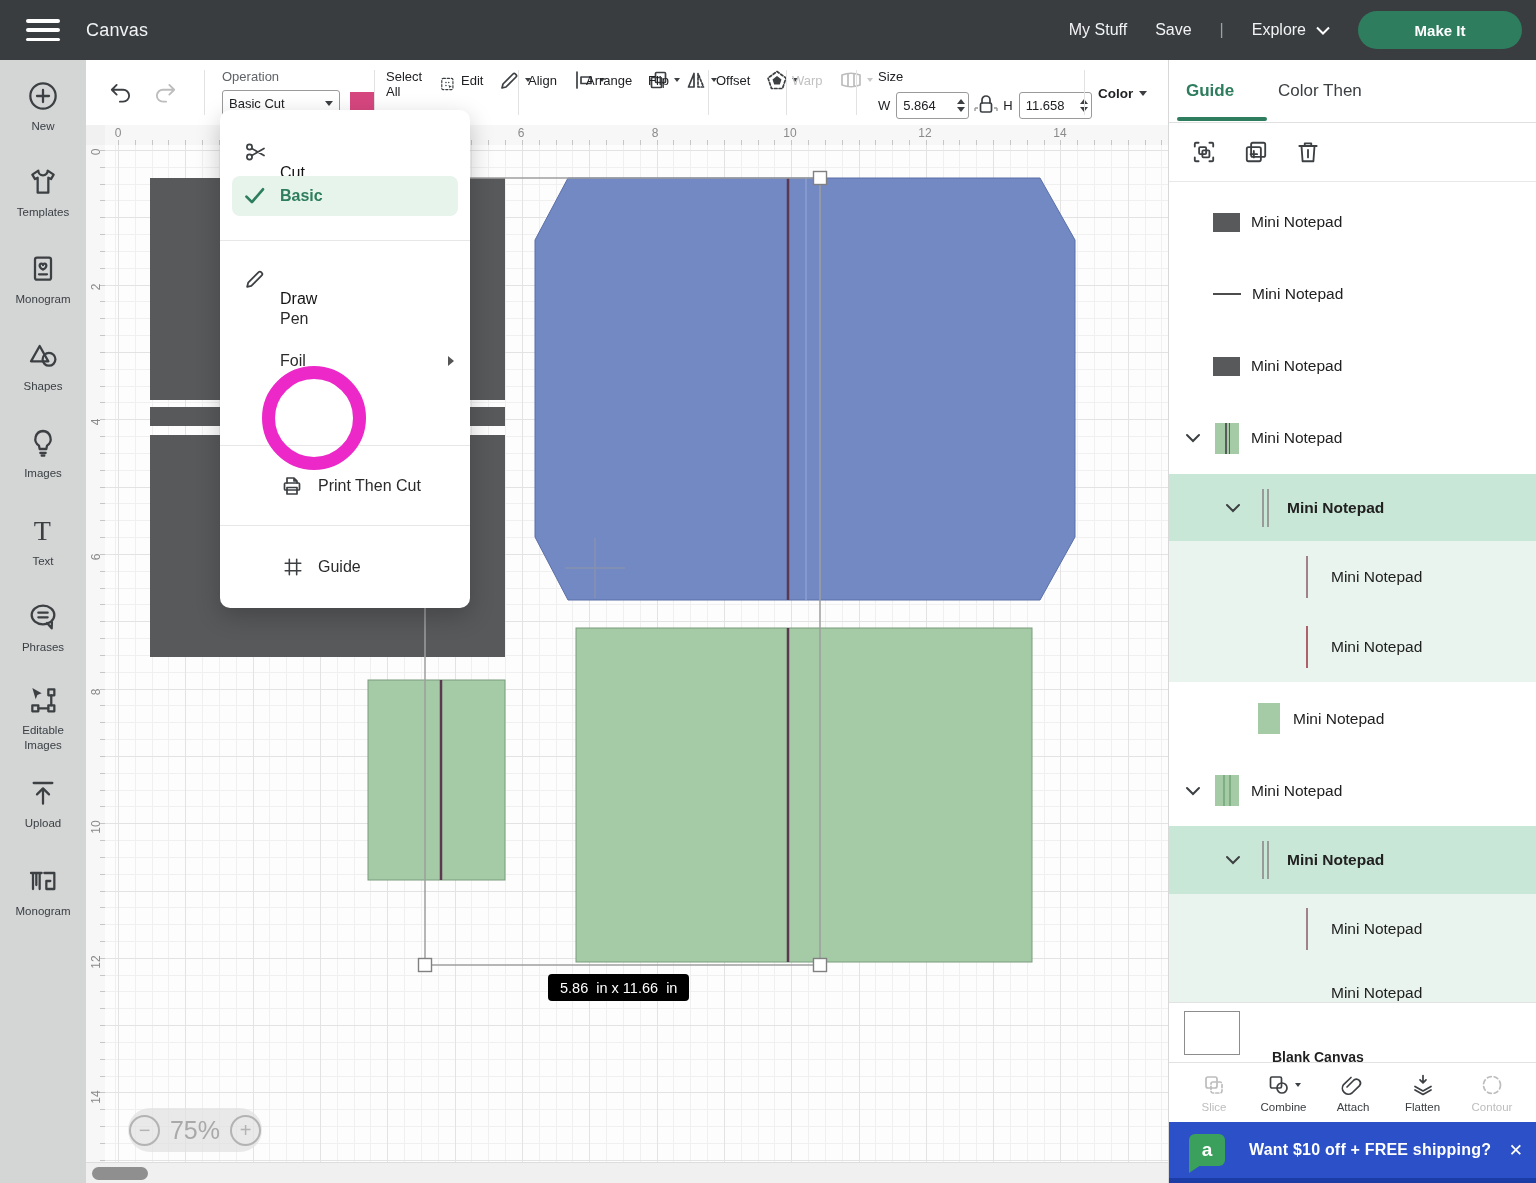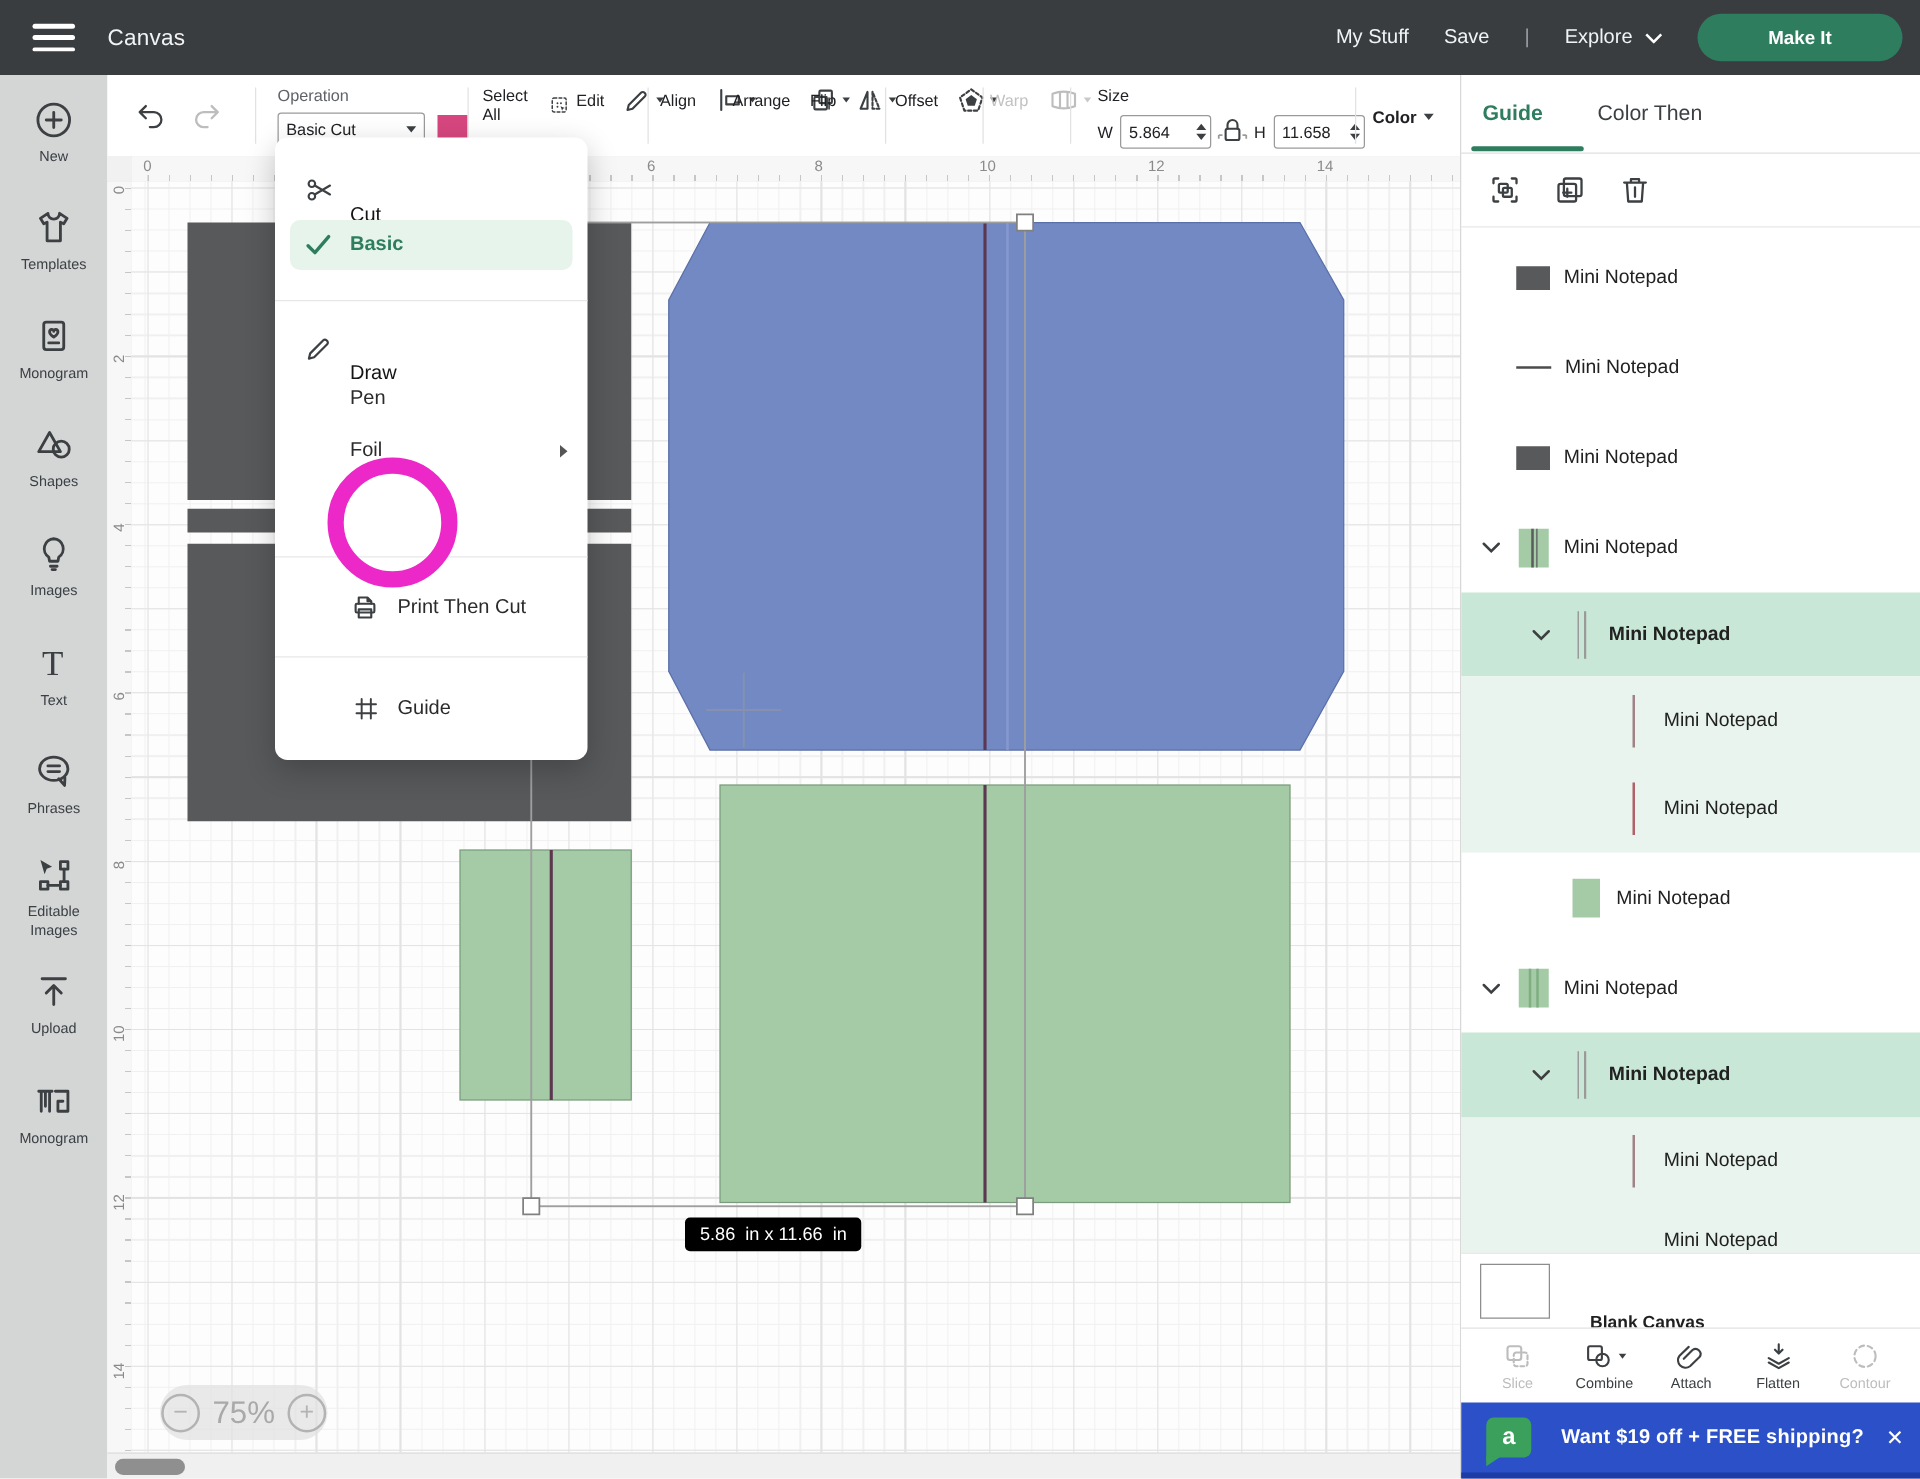--- a/index.html
+++ b/index.html
@@ -599,18 +599,18 @@
             <circle class="ic-light" cx="12" cy="12" r="8.5" stroke-dasharray="4 3"></circle>
           </svg>
         <span>Contour</span>
       </div>
     </div>
 
     <div id="banner">
       <div id="banner-bubble">
           <span>a</span>
         </div>
-      <span id="banner-text">Want $19 off + FREE shipping?</span>
+      <span id="banner-text">Want $10 off + FREE shipping?</span>
       <span id="banner-close">✕</span>
     </div>
   </div>
 
 </div>
 
 </body></html>

